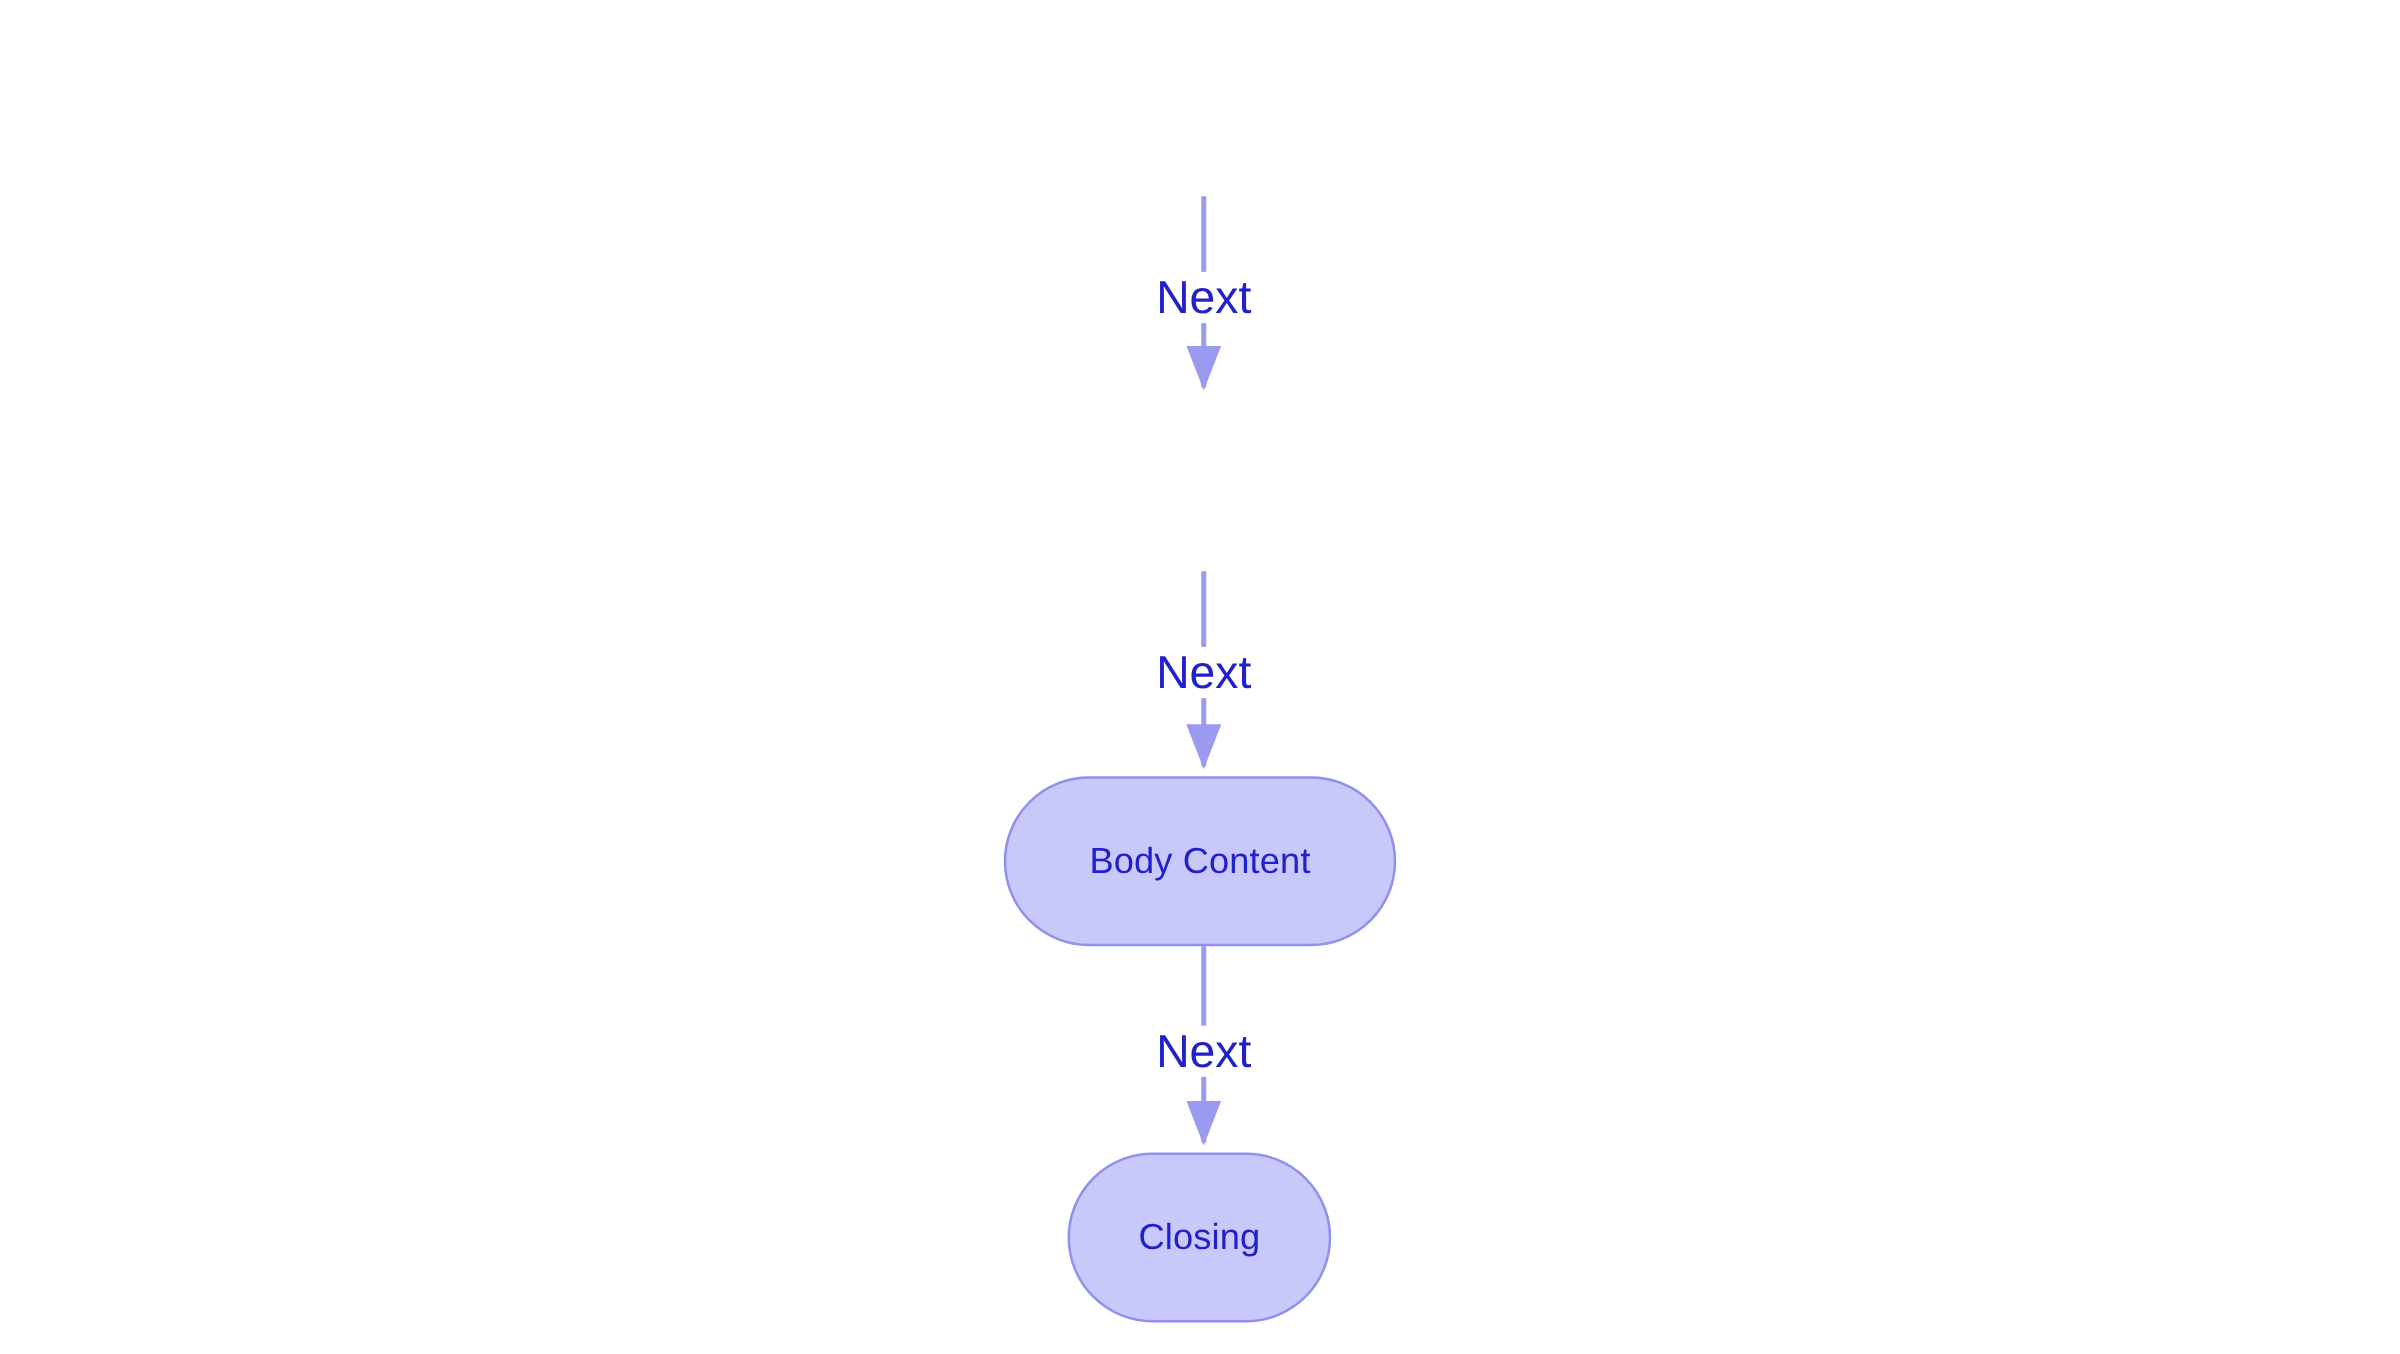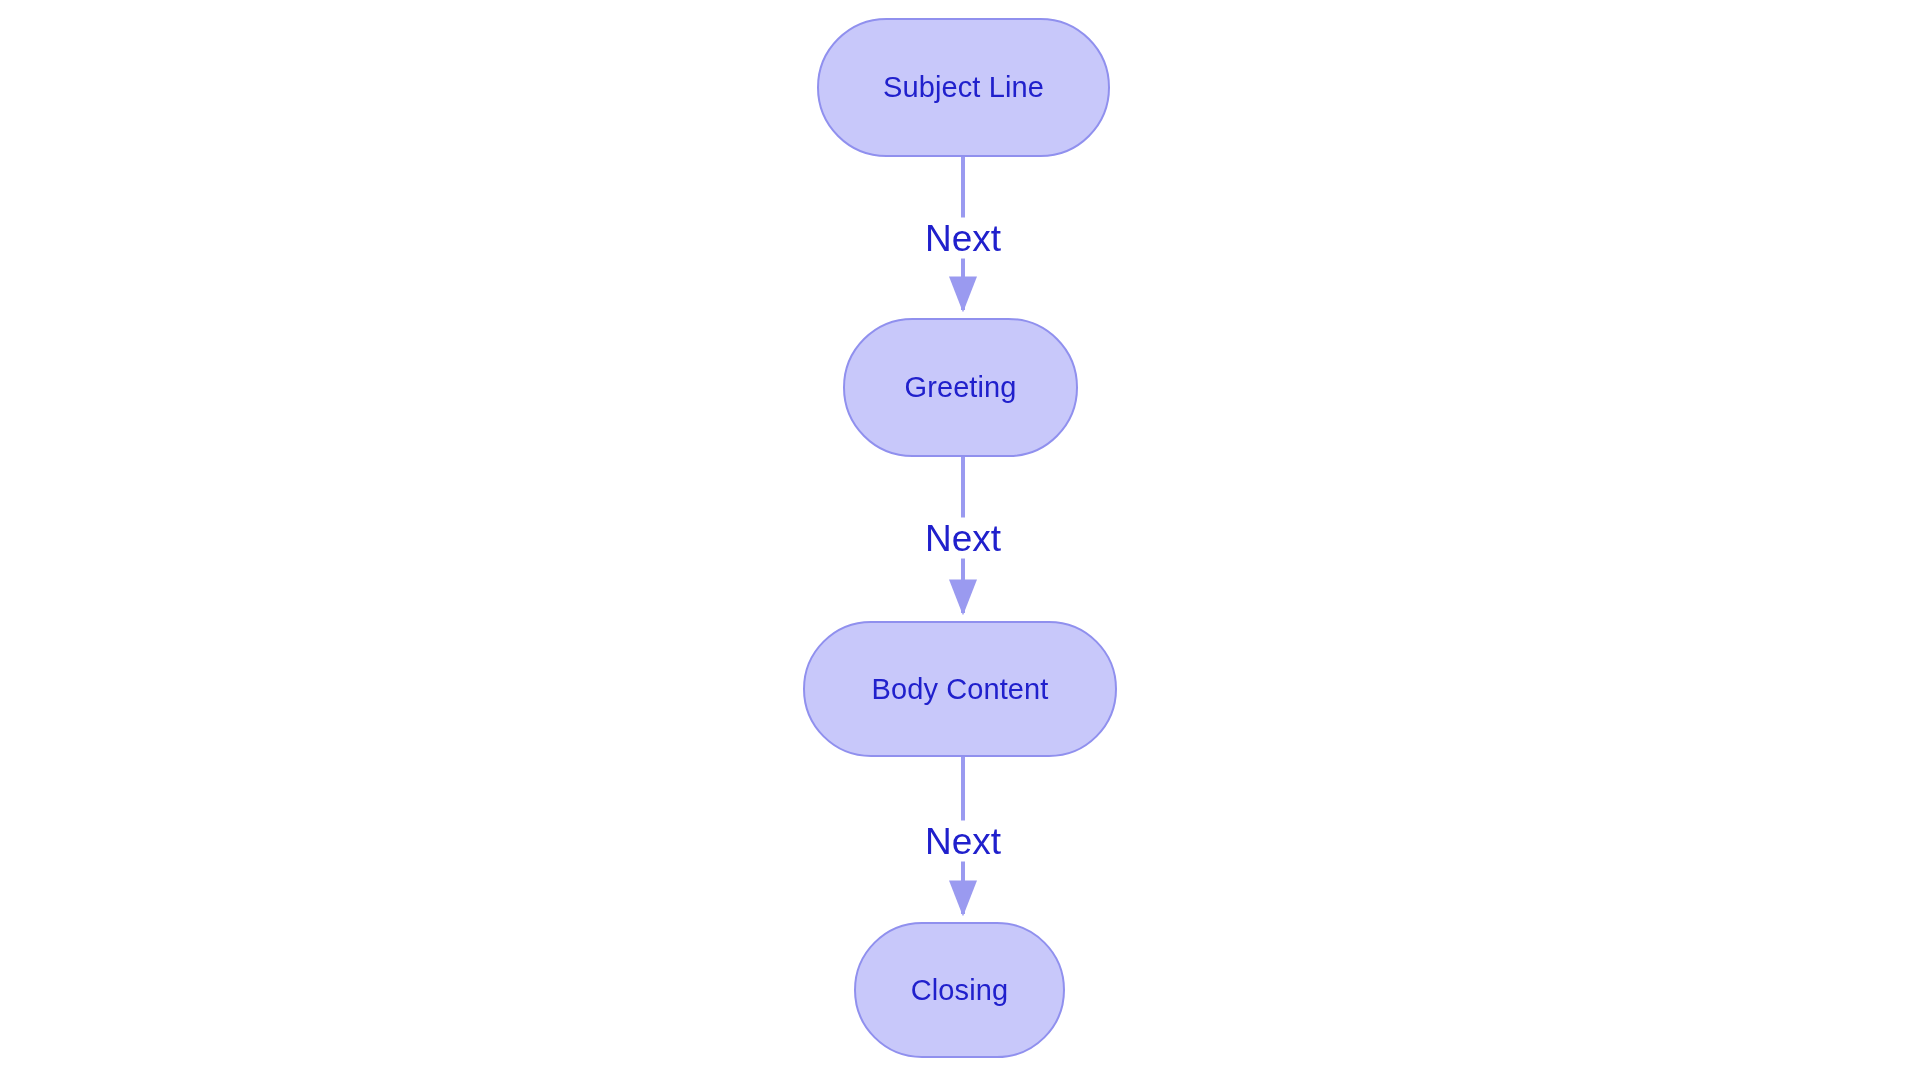--- a/index.html
+++ b/index.html
@@ -89,27 +89,21 @@
       </marker>
     </defs>
 
     <line x1="963" y1="157" x2="963" y2="310" stroke="#9a9af0" stroke-width="4" marker-end="url(#arrowhead)"></line>
 
     <line x1="963" y1="457" x2="963" y2="613" stroke="#9a9af0" stroke-width="4" marker-end="url(#arrowhead)"></line>
 
     <line x1="963" y1="757" x2="963" y2="914" stroke="#9a9af0" stroke-width="4" marker-end="url(#arrowhead)"></line>
   </svg>
 
-  <div class="flow-node" id="node-subject-line">
-    <span class="node-label">Subject Line</span>
-  </div>
 
-  <div class="flow-node" id="node-greeting">
-    <span class="node-label">Greeting</span>
-  </div>
 
   <div class="flow-node" id="node-body-content">
     <span class="node-label">Body Content</span>
   </div>
 
   <div class="flow-node" id="node-closing">
     <span class="node-label">Closing</span>
   </div>
 
   <div class="edge-label" id="edge-label-0">Next</div>

